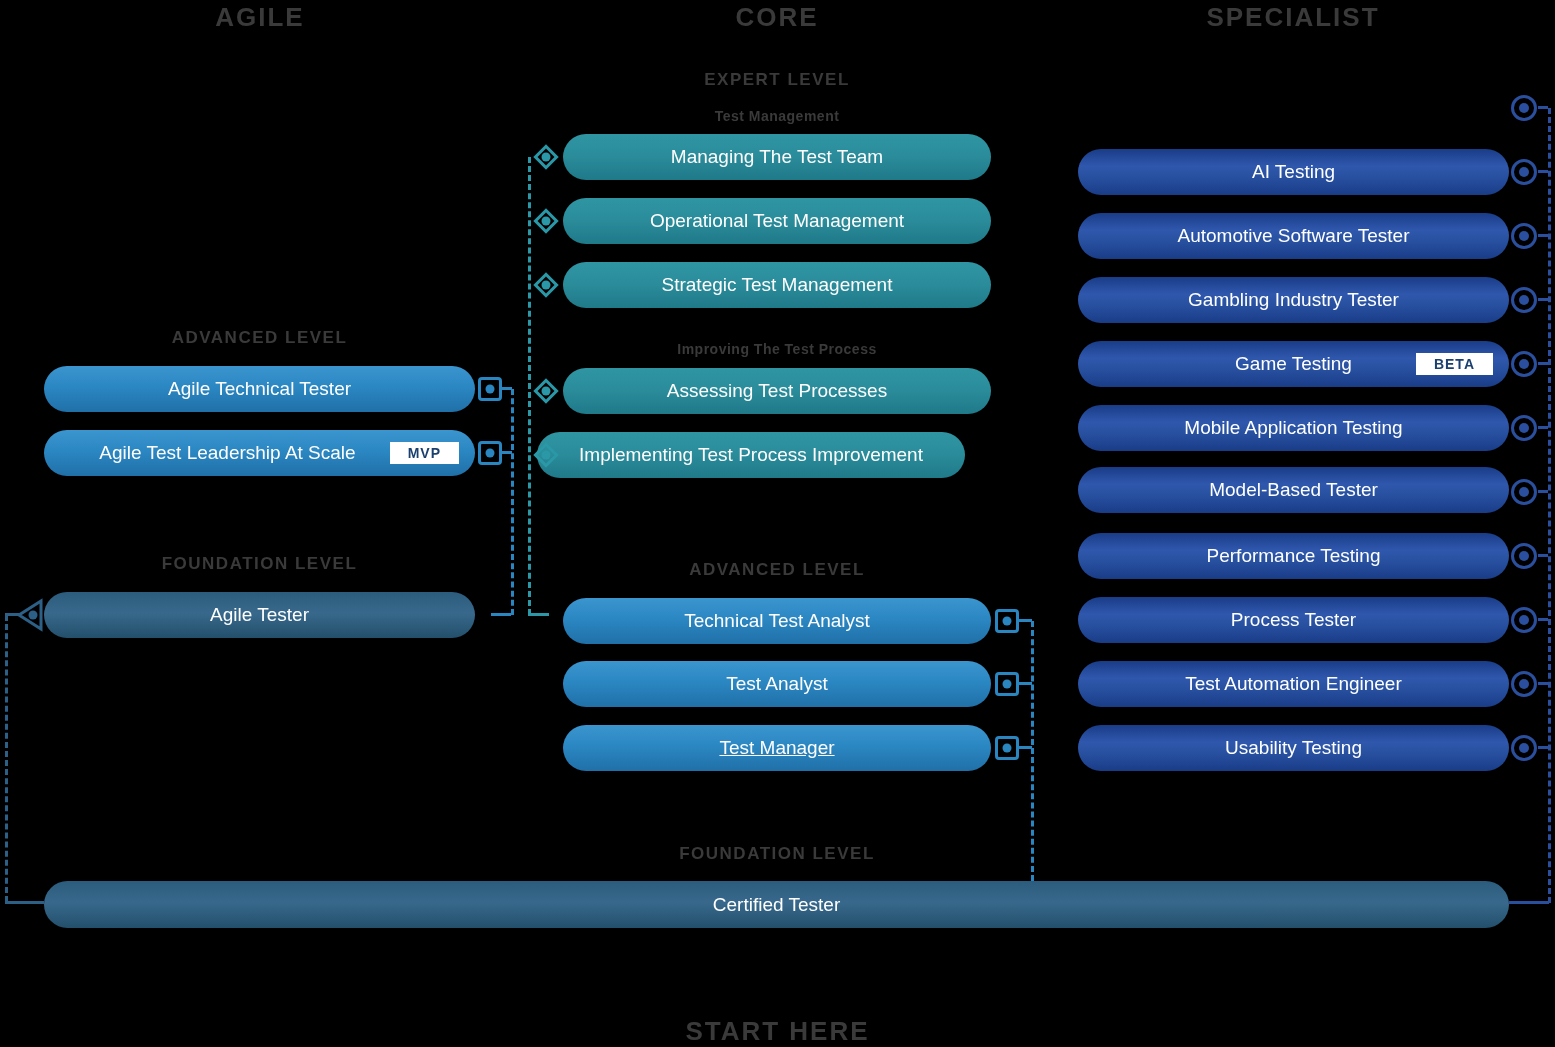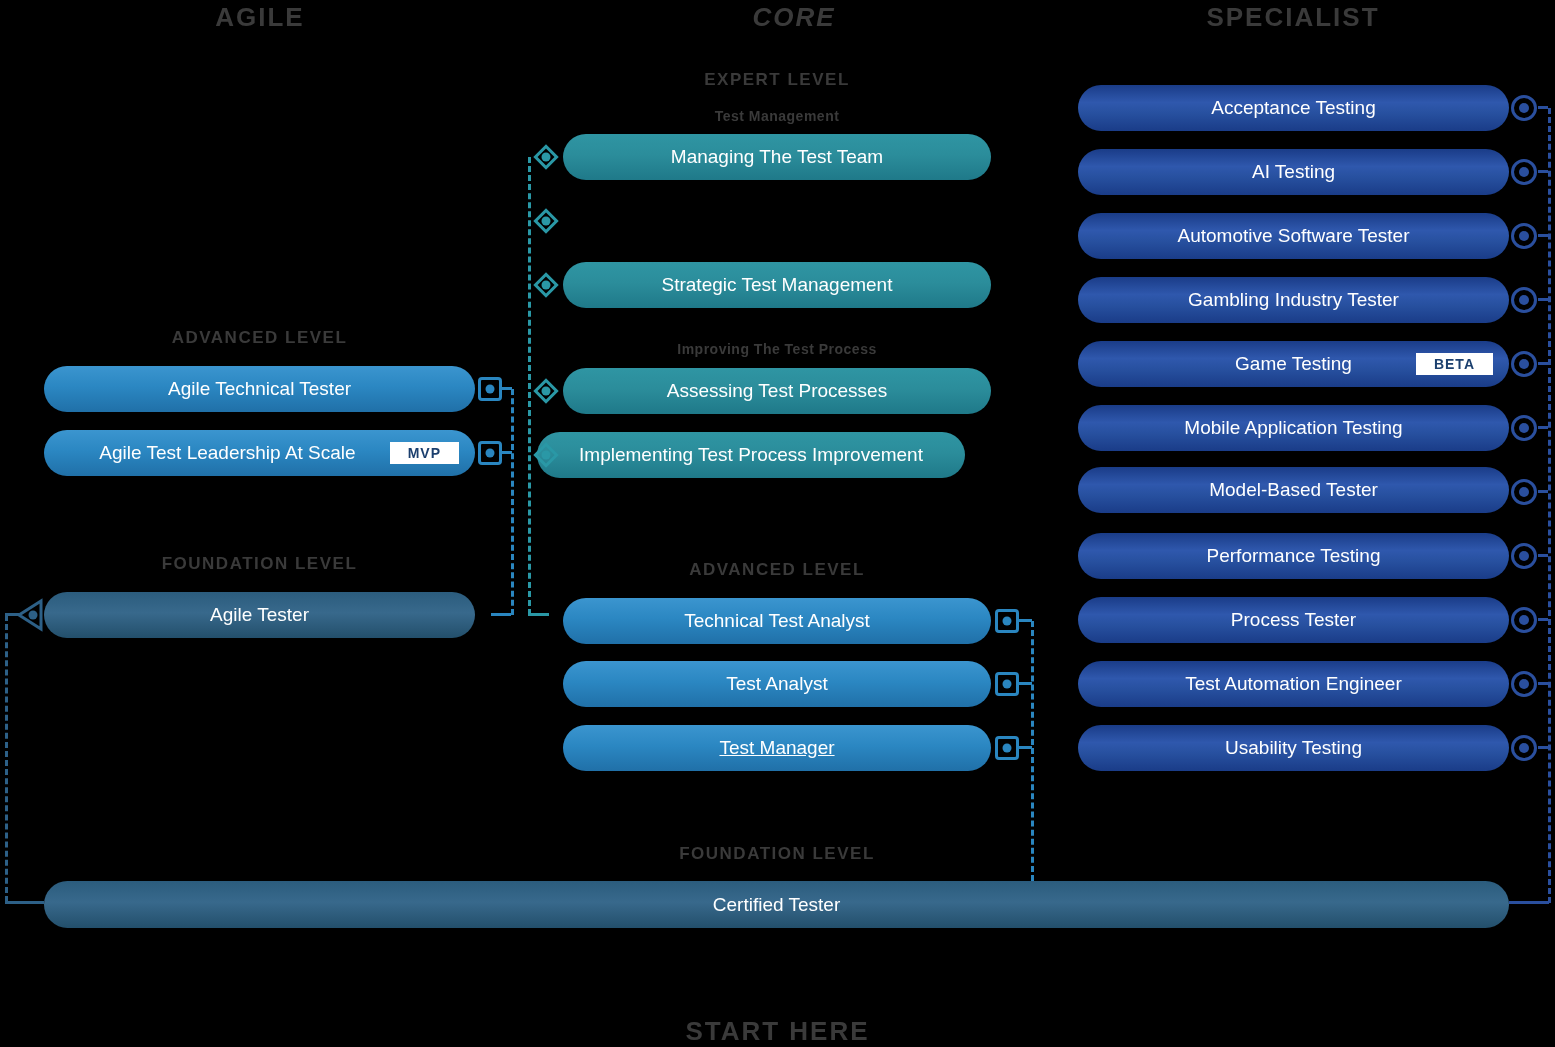--- a/index.html
+++ b/index.html
@@ -36,28 +36,31 @@
   .diamond .dot{position:absolute;left:50%;top:50%;transform:translate(-50%,-50%);width:9px;height:9px;
            border-radius:50%;background:#2a98a6;}
   .tri{position:absolute;}
 </style>
 </head>
 <body>
 
 <div id="canvas">
 
   <div class="col-label header" style="left:0;width:520px;top:2px;">AGILE</div>
-  <div class="col-label header" style="left:534px;width:520px;top:2px;font-style:italic;">CORE</div>
+  <div class="col-label header" style="left:517px;width:520px;top:2px;">CORE</div>
   <div class="col-label header" style="left:1033px;width:520px;top:2px;">SPECIALIST</div>
 
   <div class="col-label level" style="left:563px;width:428px;top:70px;">EXPERT LEVEL</div>
   <div class="col-label group" style="left:563px;width:428px;top:108px;">Test Management</div>
 
   <div class="pill teal" style="left:563px;width:428px;top:134px;">
       <span>Managing The Test Team</span>
+    </div>
+  <div class="pill teal" style="left:563px;width:428px;top:198px;">
+      <span>Operational Test Management</span>
     </div>
   <div class="pill teal" style="left:563px;width:428px;top:262px;">
       <span>Strategic Test Management</span>
     </div>
 
   <div class="col-label group" style="left:563px;width:428px;top:341px;">Improving The Test Process</div>
 
   <div class="pill teal" style="left:563px;width:428px;top:368px;">
       <span>Assessing Test Processes</span>
     </div>
@@ -90,23 +93,20 @@
   <div class="pill blue pad-r" style="left:44px;width:431px;top:430px;">
     <span>Agile Test Leadership At Scale</span>
     <span class="badge">MVP</span>
   </div>
 
   <div class="col-label level" style="left:44px;width:431px;top:554px;">FOUNDATION LEVEL</div>
   <div class="pill steel" style="left:44px;width:431px;top:592px;">
       <span>Agile Tester</span>
     </div>
 
-  <div class="pill navy" style="left:1078px;width:431px;top:85px;">
-      <span>Acceptance Testing</span>
-    </div>
   <div class="pill navy" style="left:1078px;width:431px;top:149px;text-align:right;">
       <span>AI Testing</span>
     </div>
   <div class="pill navy" style="left:1078px;width:431px;top:213px;">
       <span>Automotive Software Tester</span>
     </div>
   <div class="pill navy" style="left:1078px;width:431px;top:277px;">
       <span>Gambling Industry Tester</span>
     </div>
   <div class="pill navy" style="left:1078px;width:431px;top:341px;">

